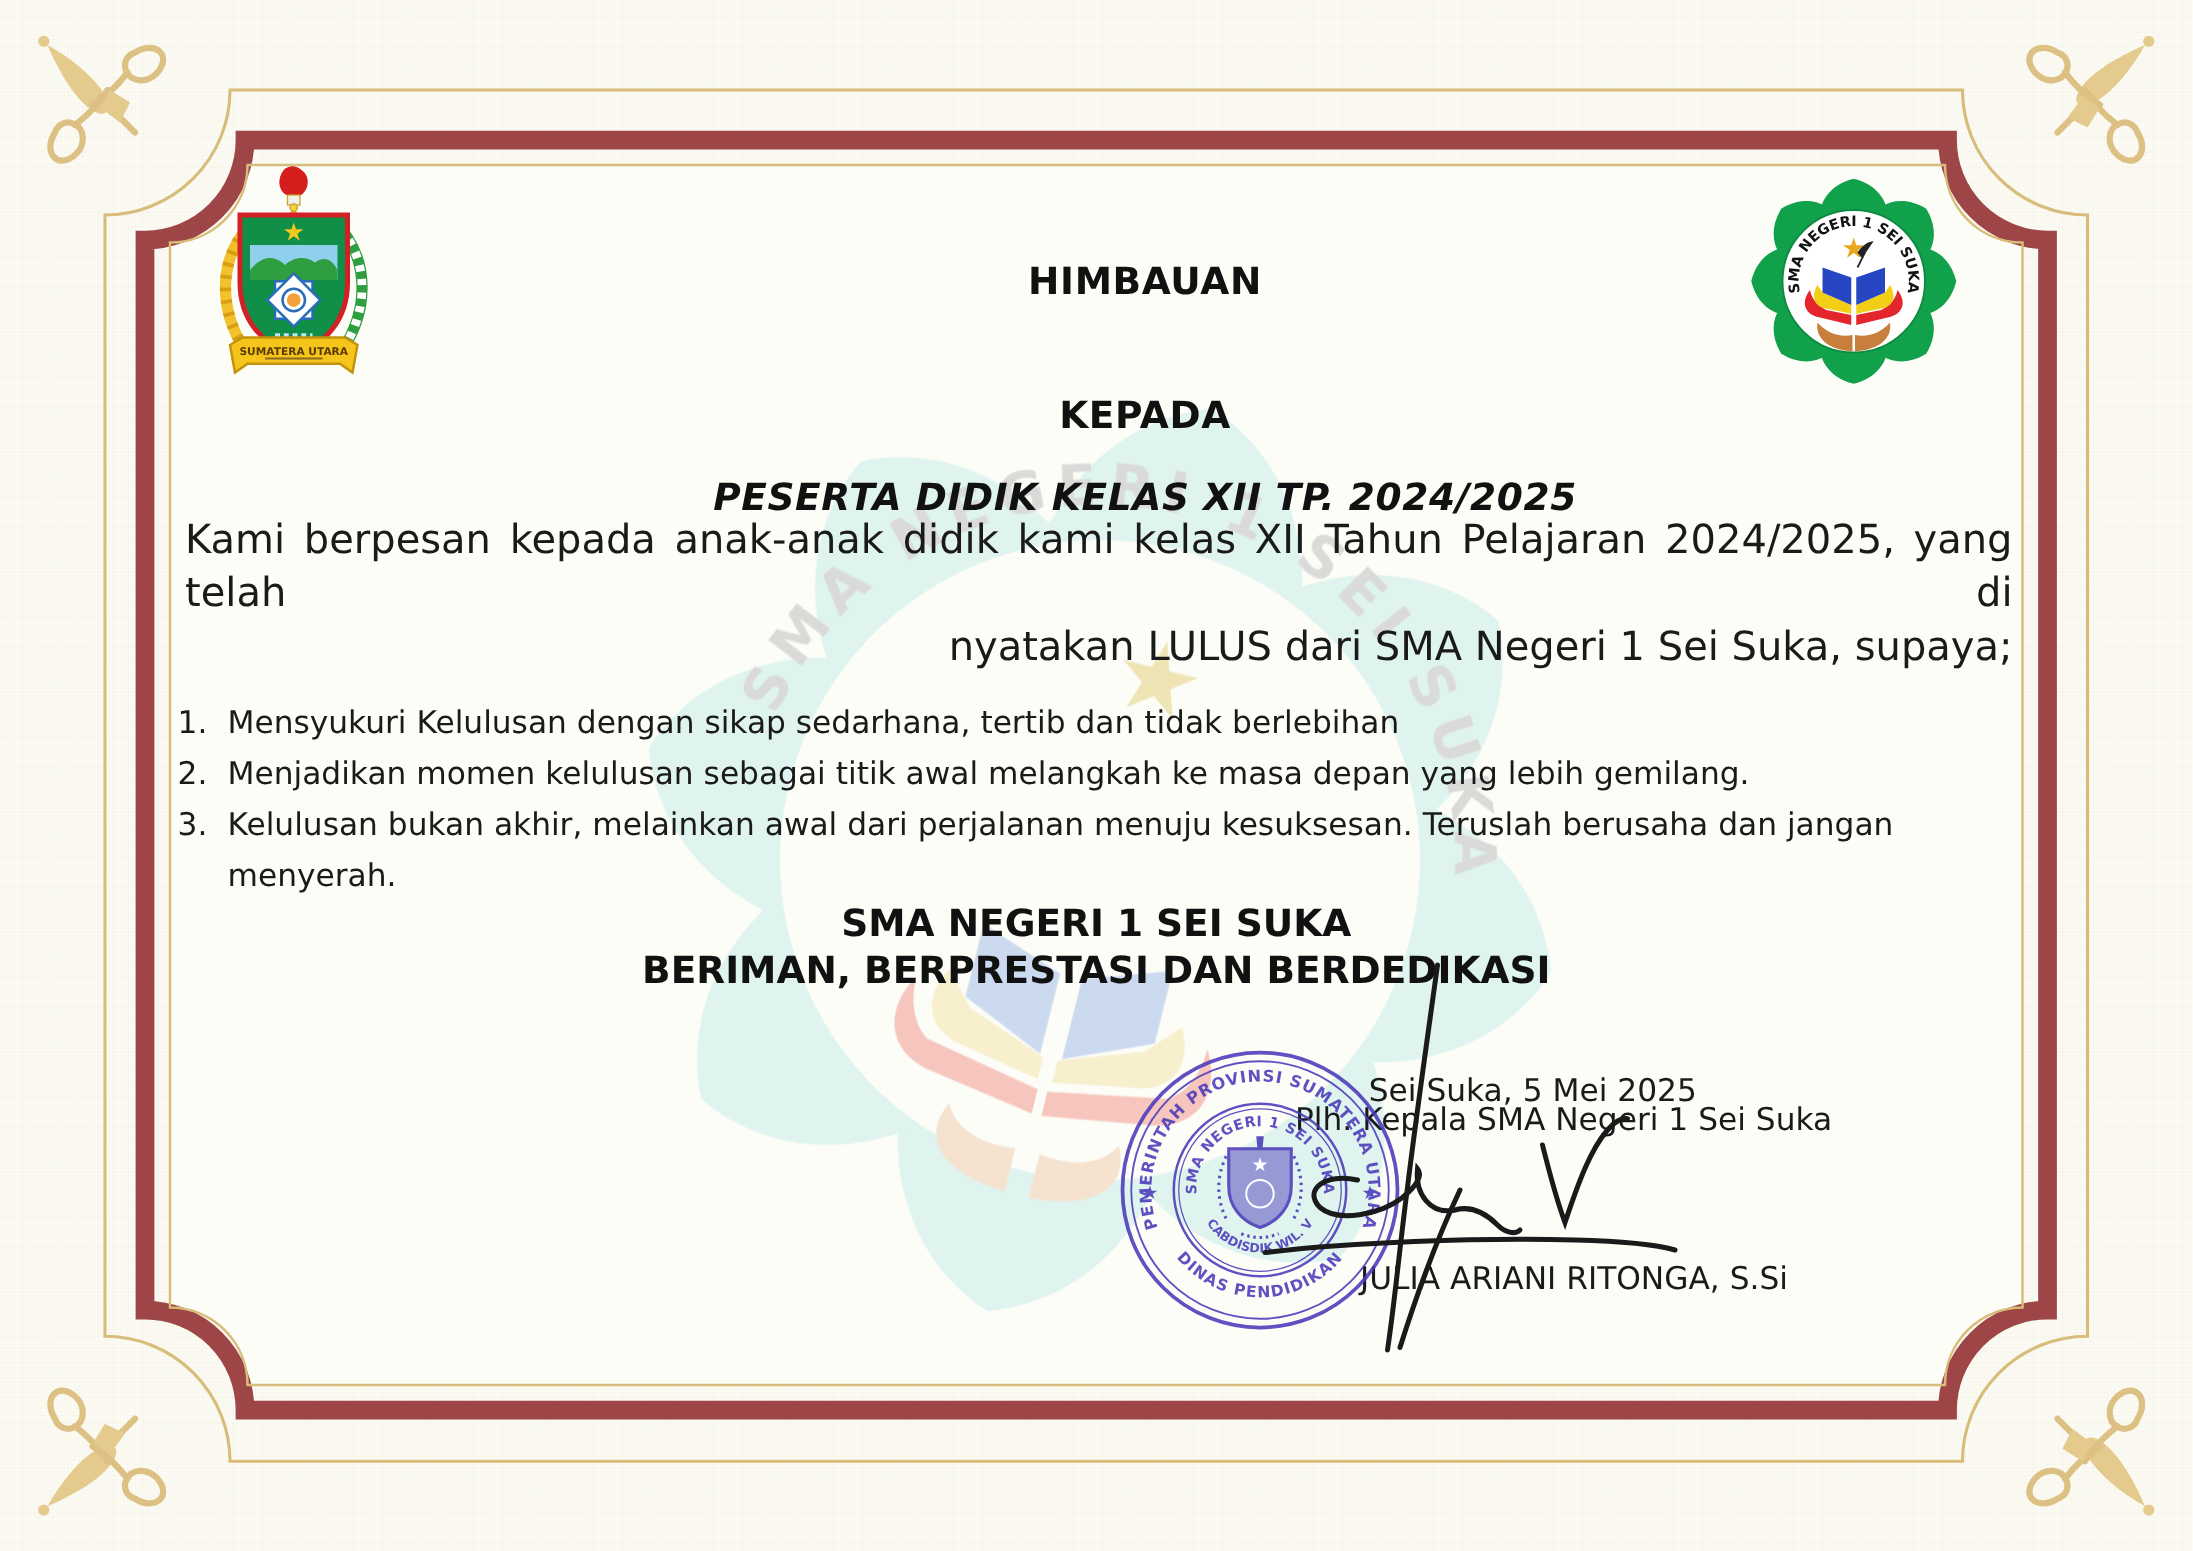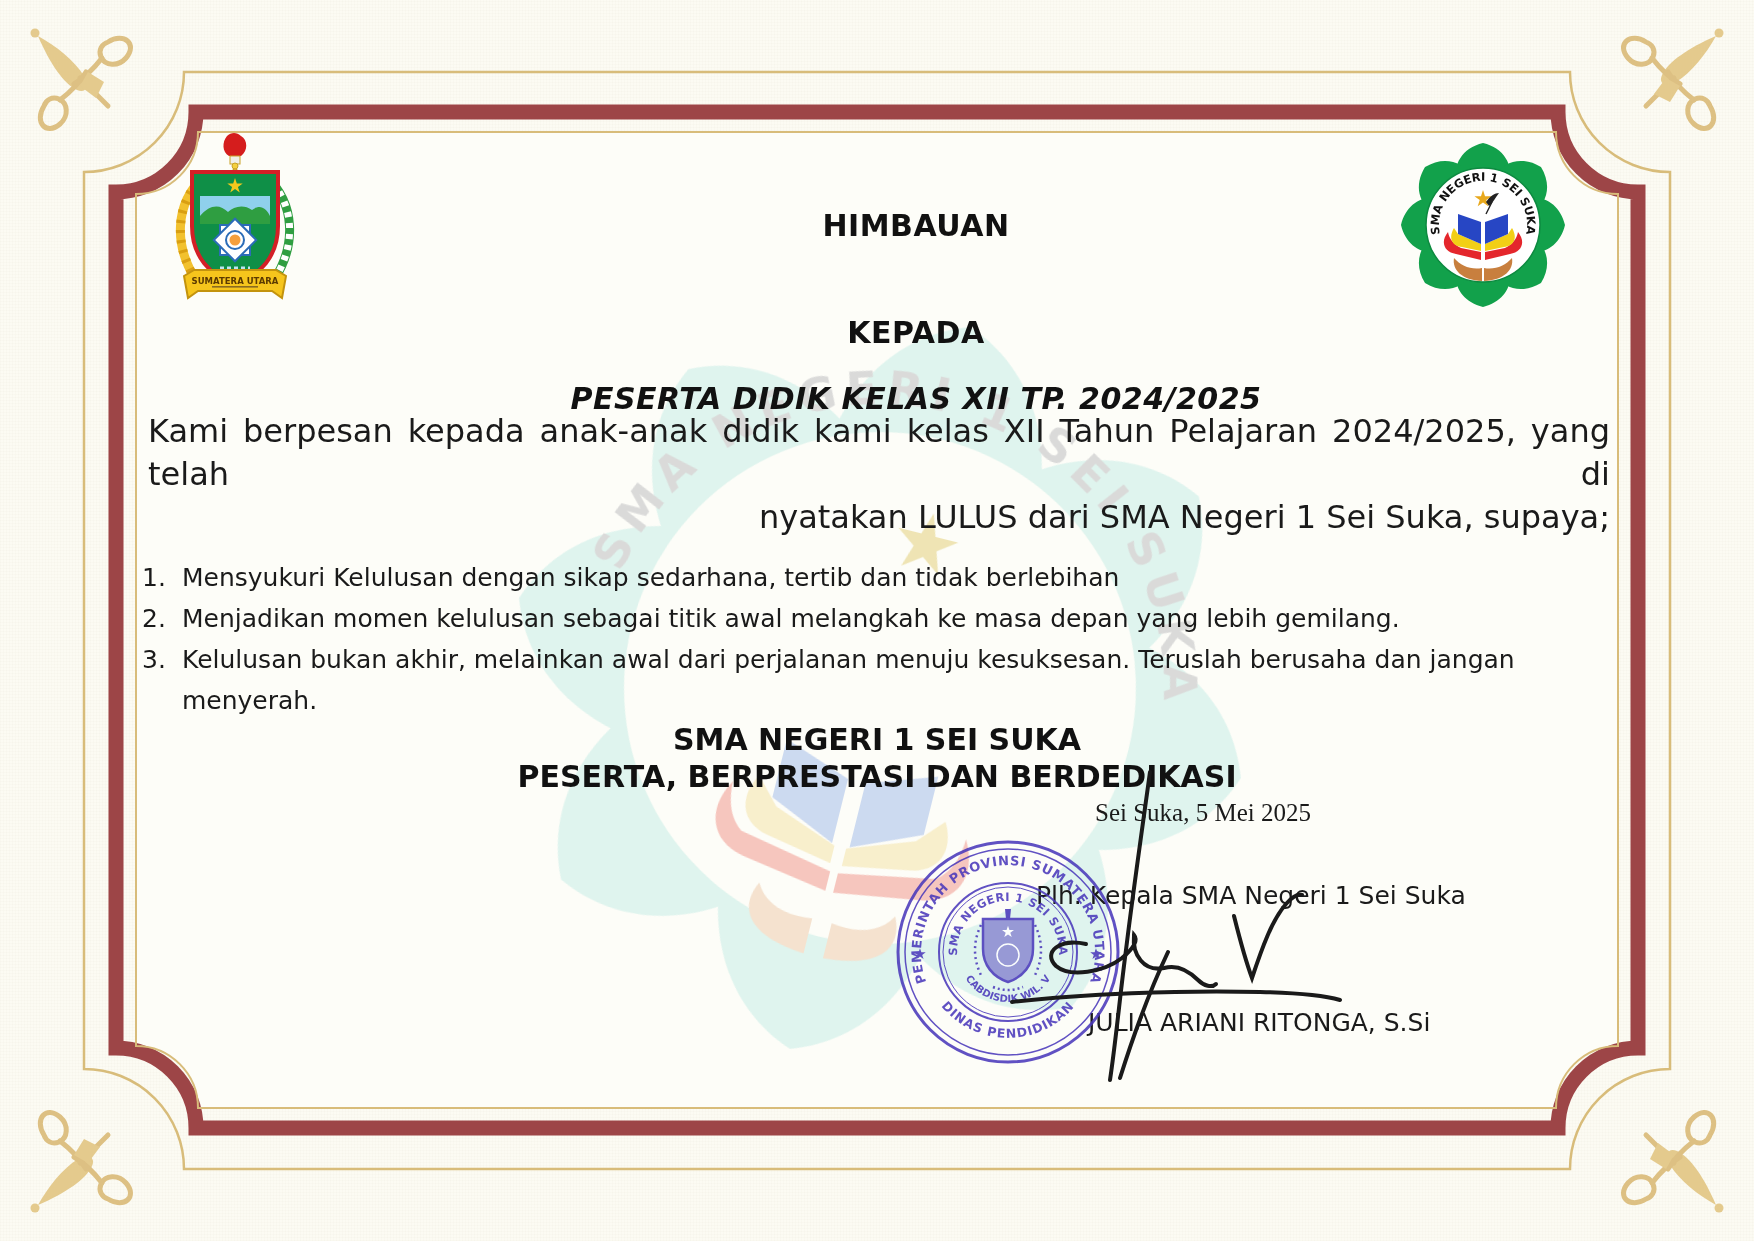--- a/index.html
+++ b/index.html
@@ -21,21 +21,21 @@
   .h1{top:206px;} .h2{top:247px;} .h3{top:313px;text-align:center;} .h4{top:379px;font-style:italic;}
   .para{left:148px;top:410px;width:1462px;font-size:32px;line-height:43px;}
   .para .l1{text-align:justify;text-align-last:justify;}
   .para .l2{text-align:right;}
   ol.advice{left:140px;top:557px;width:1492px;font-size:25px;line-height:41px;margin:0;padding:0;list-style:none;counter-reset:adv;}
   ol.advice li{position:relative;padding-left:42px;counter-increment:adv;}
   ol.advice li::before{content:counter(adv) ".";position:absolute;left:2px;top:0;}
   .motto{left:0;width:1754px;text-align:center;font-weight:bold;font-size:30px;line-height:37px;color:#111;}
   .m1{top:721px;} .m2{top:758px;}
   .sig{font-size:25px;line-height:34px;white-space:nowrap;}
-  .sig-date{left:1095px;top:796px;font-family:Liberation Serif, serif;}
+  .sig-date{left:1095px;top:856px;}
   .sig-title{left:1036px;top:879px;}
   .sig-name{left:1088px;top:1006px;}
   .sig-nip{left:1088px;top:1040px;}
 </style>
 </head>
 <body>
 
 <div class="page">
 
   <svg class="layer" width="1754" height="1241">
@@ -175,21 +175,21 @@
     <div class="l2">nyatakan LULUS dari SMA Negeri 1 Sei Suka, supaya;</div>
   </div>
 
   <ol class="abs advice">
     <li>Mensyukuri Kelulusan dengan sikap sedarhana, tertib dan tidak berlebihan</li>
     <li>Menjadikan momen kelulusan sebagai titik awal melangkah ke masa depan yang lebih gemilang.</li>
     <li>Kelulusan bukan akhir, melainkan awal dari perjalanan menuju kesuksesan. Teruslah berusaha dan jangan menyerah.</li>
   </ol>
 
   <div class="abs motto m1">SMA NEGERI 1 SEI SUKA</div>
-  <div class="abs motto m2">PESERTA, BERPRESTASI DAN BERDEDIKASI</div>
+  <div class="abs motto m2">BERIMAN, BERPRESTASI DAN BERDEDIKASI</div>
 
   <div class="abs sig sig-date">Sei Suka, 5 Mei 2025</div>
   <div class="abs sig sig-title">Plh. Kepala SMA Negeri 1 Sei Suka</div>
   <div class="abs sig sig-name">JULIA ARIANI RITONGA, S.Si</div>
 
   <svg class="abs" style="left:893px;top:837px;" width="230" height="230" viewBox="0 0 230 230" opacity="0.88">
     <g stroke="#4b39bb" fill="none">
       <circle cx="115" cy="115" r="110" stroke-width="3"></circle>
       <circle cx="115" cy="115" r="103" stroke-width="1.5"></circle>
       <circle cx="115" cy="115" r="69" stroke-width="2"></circle>

